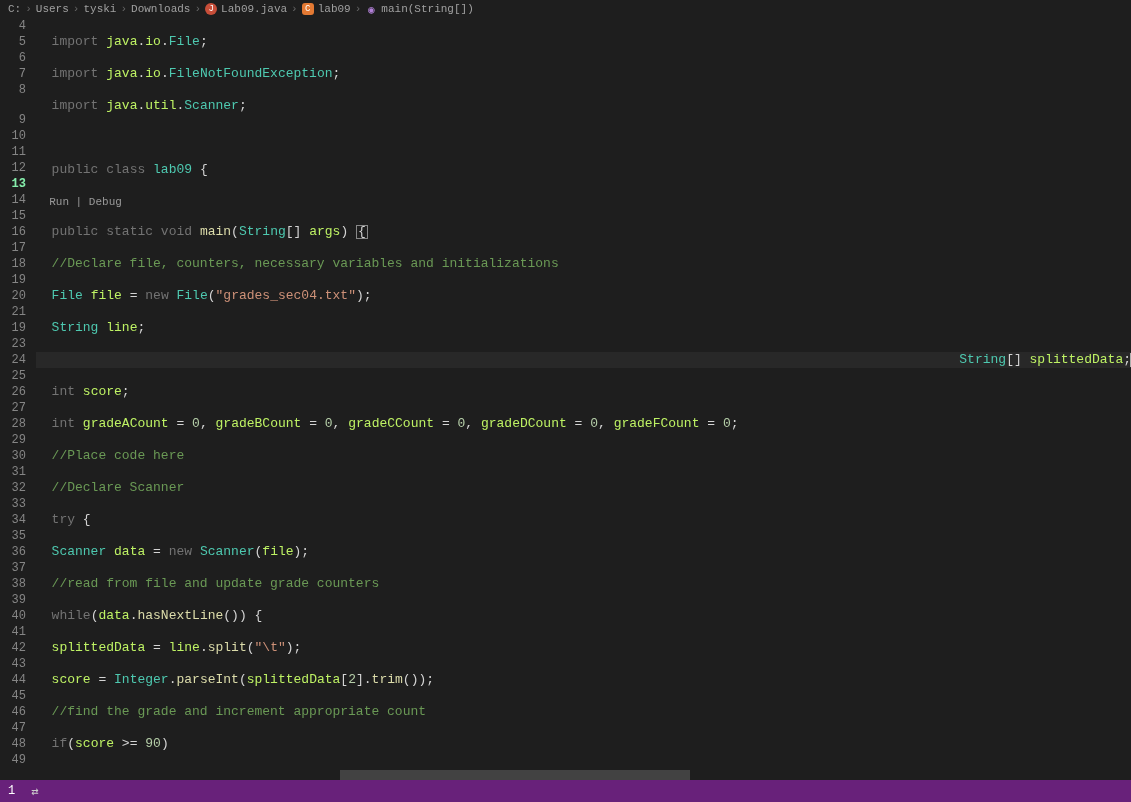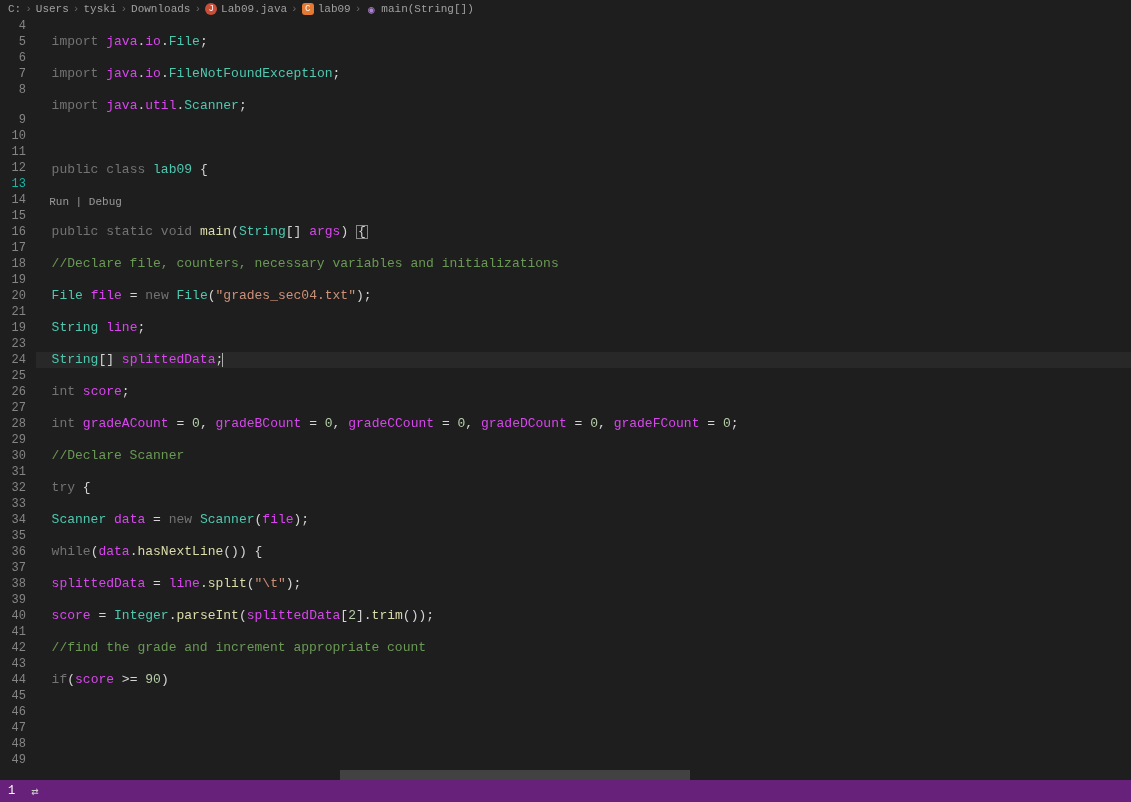--- a/index.html
+++ b/index.html
@@ -59,36 +59,36 @@
     width: 36px;
     text-align: right;
     color: #858585;
     padding-right: 10px;
     user-select: none;
     font-size: 12px;
     line-height: 16px;
     padding-top: 0;
   }
   .gutter div { height: 16px; }
-  .gutter .current { color: #14b8a6; }
+  .gutter .current { color: #86efac; font-weight: bold; }
   .code {
     flex: 1;
     font-size: 13px;
     line-height: 16px;
     white-space: pre;
     overflow: hidden;
   }
   .code .line { height: 16px; }
-  .code .line.cl { background: #282828; }
+  .code .line.cl { background: #282828; text-align: right; }
   .codelens-row { height: 14px; font-size: 11px; color: #999; }
   
   .kw { color: #737373; }       
   .ty { color: #4ec9b0; }       
   .fn { color: #dcdcaa; }       
-  .id { color: #d946ef; }
+  .id { color: #bef264; }
   .str { color: #ce9178; }      
   .num { color: #b5cea8; }      
   .cm { color: #6a9955; }       
   .pn { color: #d4d4d4; }       
   .op { color: #d4d4d4; }
   .brace-hl { border: 1px solid #888; padding: 0 1px; margin: -1px 0; display: inline-block; height: 14px; line-height: 12px; }
   .statusbar {
     height: 22px;
     background: #68217a;
     display: flex;
@@ -204,23 +204,25 @@
 <div class="line"></div>
 <div class="line">  <span class="kw">public</span> <span class="kw">class</span> <span class="ty">lab09</span> <span class="pn">{</span></div>
 <div class="codelens-row">  <span>Run</span><span> | </span><span>Debug</span></div>
 <div class="line">  <span class="kw">public</span> <span class="kw">static</span> <span class="kw">void</span> <span class="fn">main</span><span class="pn">(</span><span class="ty">String</span><span class="pn">[</span><span class="pn">]</span> <span class="id">args</span><span class="pn">)</span> <span class="brace-hl">{</span></div>
 <div class="line">  <span class="cm">//Declare file, counters, necessary variables and initializations</span></div>
 <div class="line">  <span class="ty">File</span> <span class="id">file</span> <span class="op">=</span> <span class="kw">new</span> <span class="ty">File</span><span class="pn">(</span><span class="str">"grades_sec04.txt"</span><span class="pn">)</span><span class="pn">;</span></div>
 <div class="line">  <span class="ty">String</span> <span class="id">line</span><span class="pn">;</span></div>
 <div class="line cl">  <span class="ty">String</span><span class="pn">[</span><span class="pn">]</span> <span class="id">splittedData</span><span class="pn">;</span><span class="cursor"></span></div>
 <div class="line">  <span class="kw">int</span> <span class="id">score</span><span class="pn">;</span></div>
 <div class="line">  <span class="kw">int</span> <span class="id">gradeACount</span> <span class="op">=</span> <span class="num">0</span><span class="pn">,</span> <span class="id">gradeBCount</span> <span class="op">=</span> <span class="num">0</span><span class="pn">,</span> <span class="id">gradeCCount</span> <span class="op">=</span> <span class="num">0</span><span class="pn">,</span> <span class="id">gradeDCount</span> <span class="op">=</span> <span class="num">0</span><span class="pn">,</span> <span class="id">gradeFCount</span> <span class="op">=</span> <span class="num">0</span><span class="pn">;</span></div>
+<div class="line">  <span class="cm">//Place code here</span></div>
 <div class="line">  <span class="cm">//Declare Scanner</span></div>
 <div class="line">  <span class="kw">try</span> <span class="pn">{</span></div>
 <div class="line">  <span class="ty">Scanner</span> <span class="id">data</span> <span class="op">=</span> <span class="kw">new</span> <span class="ty">Scanner</span><span class="pn">(</span><span class="id">file</span><span class="pn">)</span><span class="pn">;</span></div>
+<div class="line">  <span class="cm">//read from file and update grade counters</span></div>
 <div class="line">  <span class="kw">while</span><span class="pn">(</span><span class="id">data</span><span class="pn">.</span><span class="fn">hasNextLine</span><span class="pn">(</span><span class="pn">)</span><span class="pn">)</span> <span class="pn">{</span></div>
 <div class="line">  <span class="id">splittedData</span> <span class="op">=</span> <span class="id">line</span><span class="pn">.</span><span class="fn">split</span><span class="pn">(</span><span class="str">"\t"</span><span class="pn">)</span><span class="pn">;</span></div>
 <div class="line">  <span class="id">score</span> <span class="op">=</span> <span class="ty">Integer</span><span class="pn">.</span><span class="fn">parseInt</span><span class="pn">(</span><span class="id">splittedData</span><span class="pn">[</span><span class="num">2</span><span class="pn">]</span><span class="pn">.</span><span class="fn">trim</span><span class="pn">(</span><span class="pn">)</span><span class="pn">)</span><span class="pn">;</span></div>
 <div class="line">  <span class="cm">//find the grade and increment appropriate count</span></div>
 <div class="line">  <span class="kw">if</span><span class="pn">(</span><span class="id">score</span> <span class="op">&gt;=</span> <span class="num">90</span><span class="pn">)</span></div>
 
 
 
 
 

